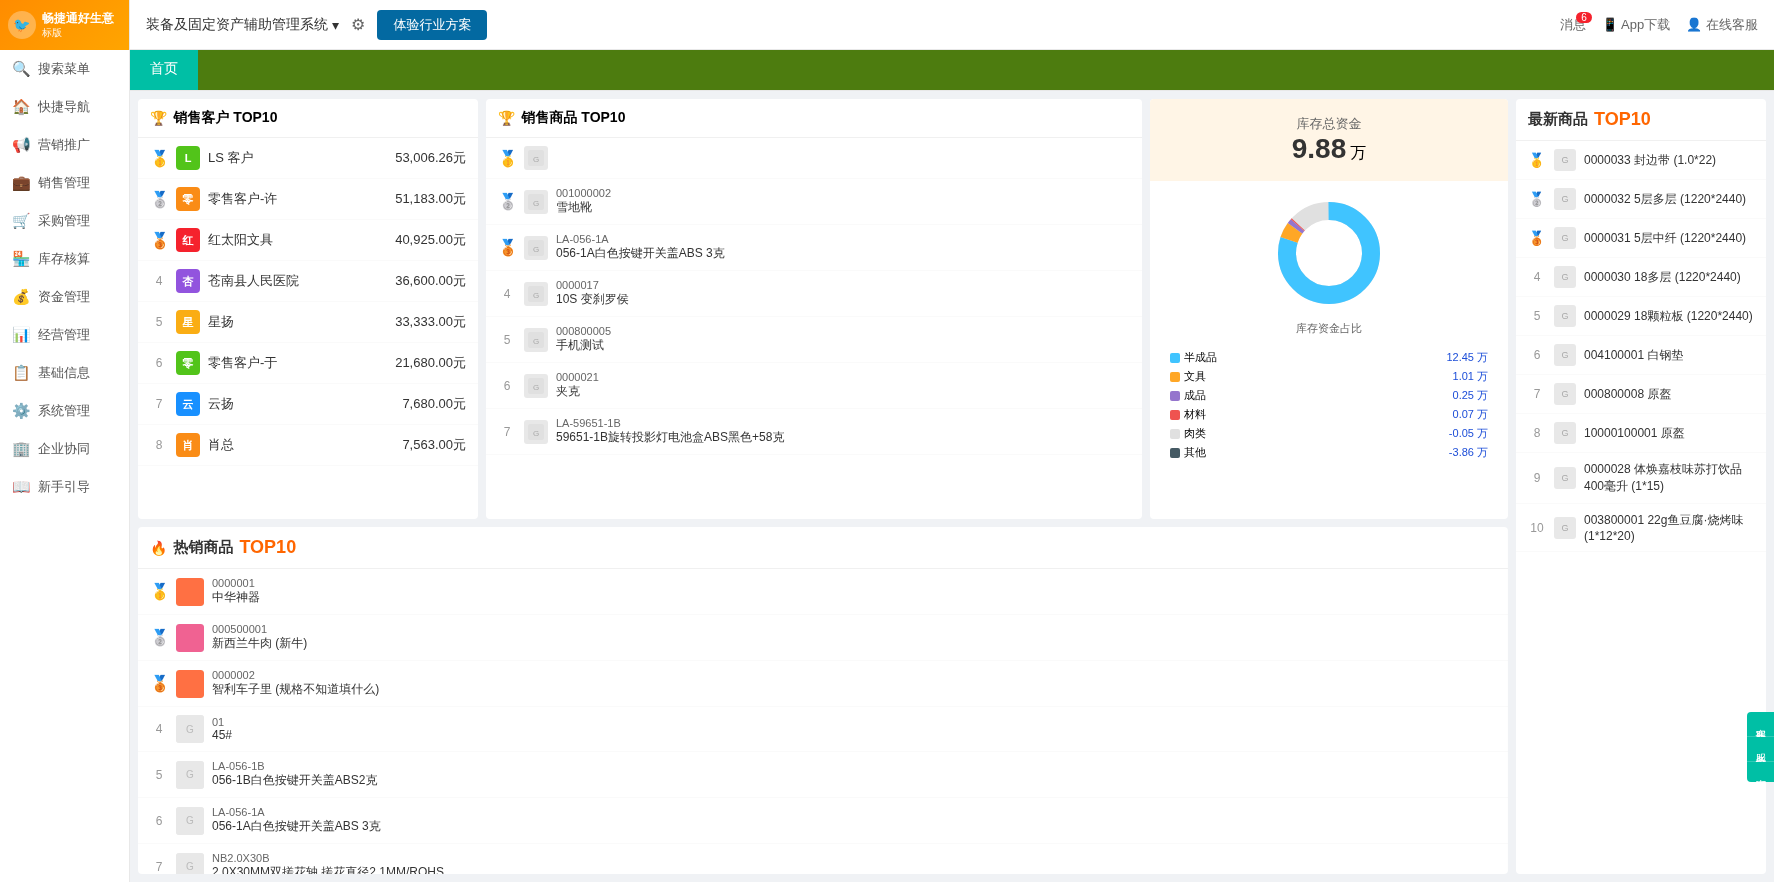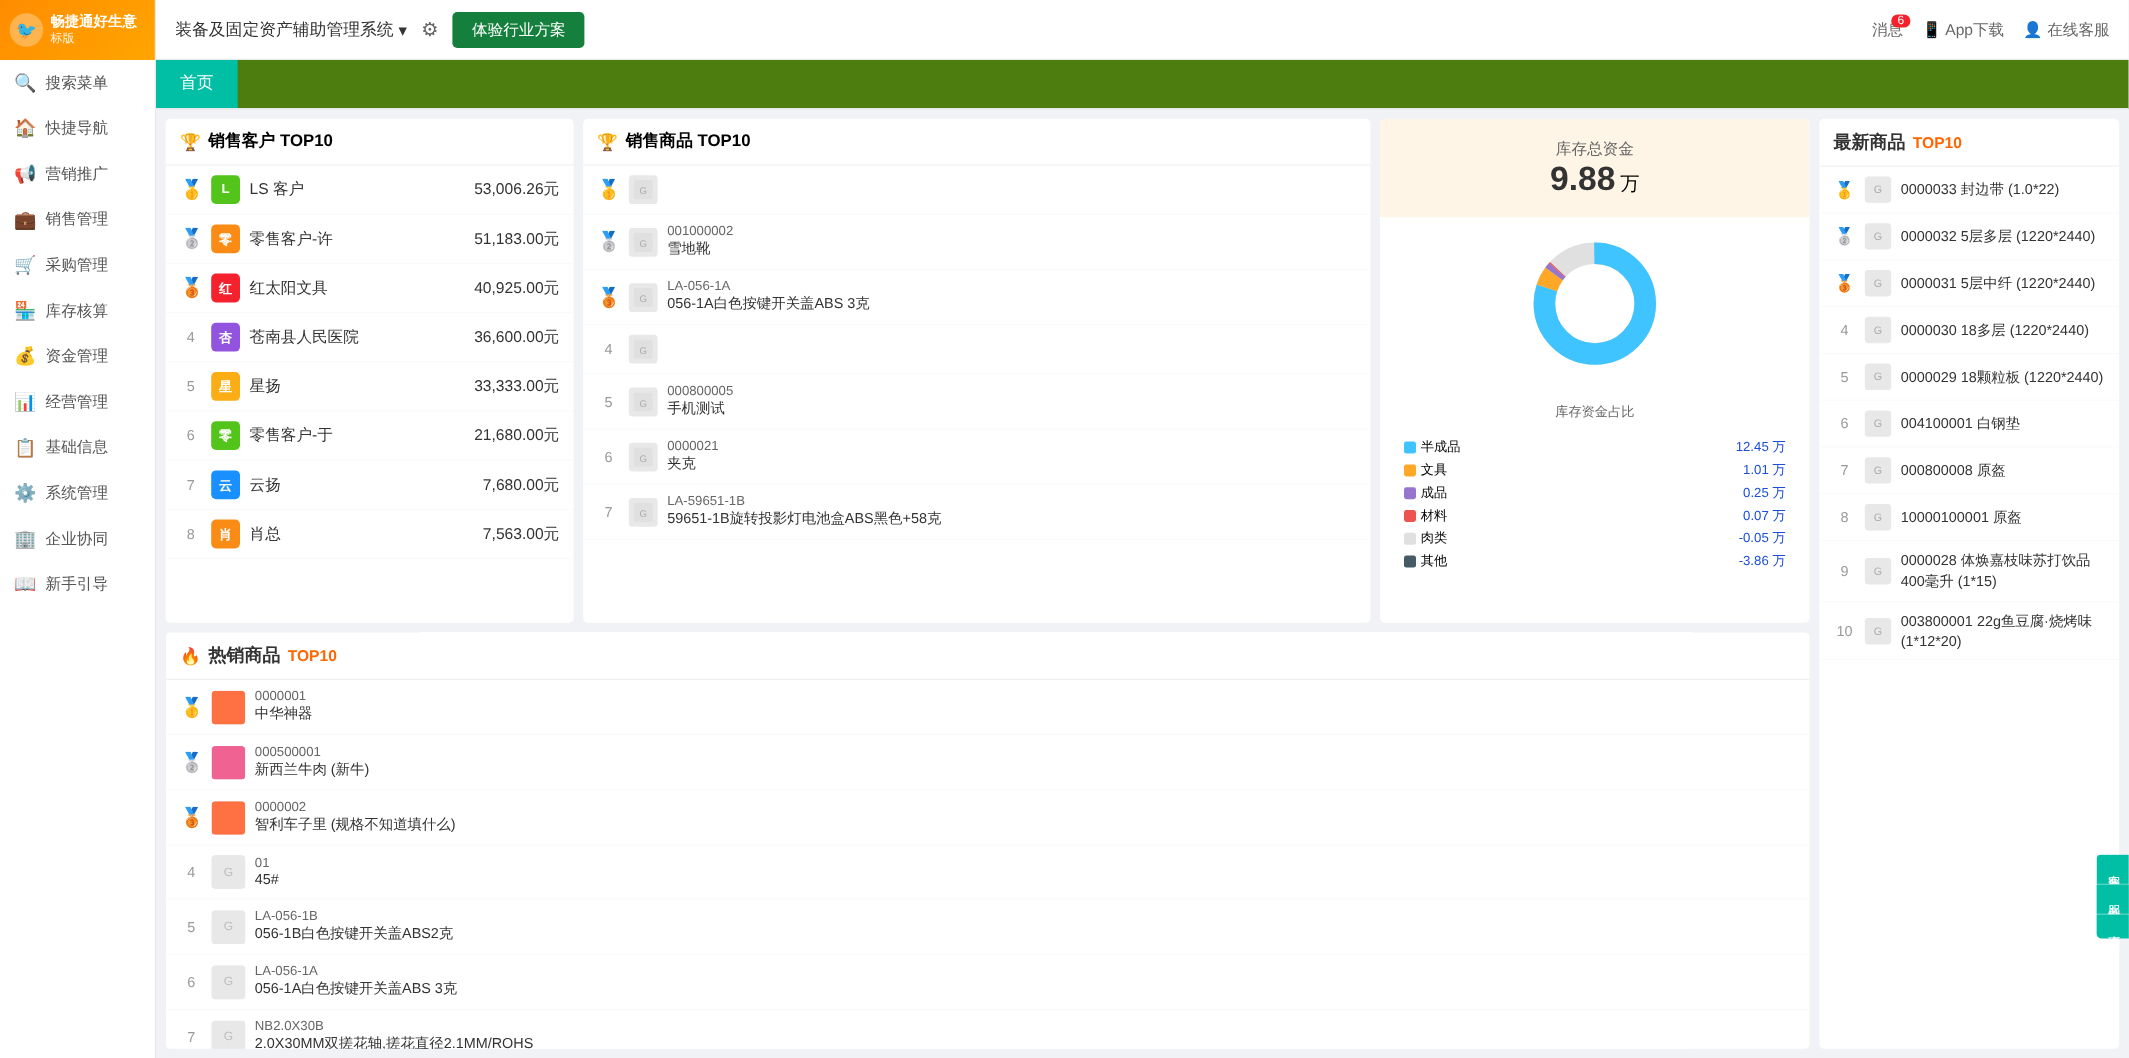--- a/index.html
+++ b/index.html
@@ -61,21 +61,21 @@
       align-items: center;
       padding: 0 16px;
       gap: 12px;
     }
     .header-dropdown {
       display: flex; align-items: center; gap: 4px;
       cursor: pointer; color: #333; font-size: 14px;
     }
     .header-gear { font-size: 16px; color: #666; cursor: pointer; }
     .header-trial-btn {
-      background: #15803d;
+      background: #0369a1;
       color: #fff;
       border: none;
       padding: 6px 16px;
       border-radius: 4px;
       cursor: pointer;
       font-size: 13px;
     }
     .header-right {
       display: flex; align-items: center; gap: 16px;
       margin-left: auto;
@@ -327,21 +327,21 @@
       writing-mode: vertical-rl;
       text-orientation: upright;
       letter-spacing: 2px;
     }
     .float-btn:first-child { border-radius: 4px 0 0 0; }
     .float-btn:last-child { border-radius: 0 0 0 4px; border-bottom: none; }
     .top10-label {
       font-size: 15px; font-weight: bold; color: #333;
     }
     .top10-sub {
-      color: #ff6600; font-size: 13px; font-weight: bold;
+      color: #ff6600; font-size: 18px; font-weight: bold;
     }
 
     .scrollbar-thin::-webkit-scrollbar { width: 4px; }
     .scrollbar-thin::-webkit-scrollbar-thumb { background: #ddd; border-radius: 2px; }
   </style>
 </head>
 <body>
 
 <div class="sidebar">
   <div class="sidebar-logo">
@@ -538,20 +538,24 @@
     </div>
   </div>
               <div class="goods-row">
     <div class="rank-num"><span style="color:#999;font-size:12px;">4</span></div>
     <div class="goods-thumb">
       <svg width="16" height="16" viewBox="0 0 16 16">
                     <rect width="16" height="16" fill="#e0e0e0" rx="2"></rect>
                     <text x="8" y="12" text-anchor="middle" font-size="8" fill="#aaa">G</text>
                   </svg>
     </div>
+    <div class="goods-info">
+      <div class="goods-code">0000017</div>
+      <div>10S 变刹罗侯</div>
+    </div>
   </div>
               <div class="goods-row">
     <div class="rank-num"><span style="color:#999;font-size:12px;">5</span></div>
     <div class="goods-thumb">
       <svg width="16" height="16" viewBox="0 0 16 16">
                     <rect width="16" height="16" fill="#e0e0e0" rx="2"></rect>
                     <text x="8" y="12" text-anchor="middle" font-size="8" fill="#aaa">G</text>
                   </svg>
     </div>
     <div class="goods-info">
@@ -604,21 +608,21 @@
 
                 <circle cx="60" cy="60" r="42" fill="none" stroke="#40c4ff" stroke-width="18" stroke-dasharray="211 52" stroke-dashoffset="0" transform="rotate(-90 60 60)"></circle>
 
                 <circle cx="60" cy="60" r="42" fill="none" stroke="#ffa726" stroke-width="18" stroke-dasharray="13 250" stroke-dashoffset="-211" transform="rotate(-90 60 60)"></circle>
 
                 <circle cx="60" cy="60" r="42" fill="none" stroke="#9575cd" stroke-width="18" stroke-dasharray="4 259" stroke-dashoffset="-224" transform="rotate(-90 60 60)"></circle>
 
                 <circle cx="60" cy="60" r="42" fill="none" stroke="#ef5350" stroke-width="18" stroke-dasharray="1 262" stroke-dashoffset="-228" transform="rotate(-90 60 60)"></circle>
               </svg>
             </div>
-            <div class="donut-label" style="position:relative;bottom:0;margin-bottom:12px;margin-top:15px;font-size:11px;color:#666;">库存资金占比</div>
+            <div class="donut-label" style="position:relative;bottom:0;margin-bottom:12px;margin-top:0;font-size:11px;color:#666;">库存资金占比</div>
             <div class="legend-area" id="inventory-legend">
                 <div class="legend-row">
     <div class="legend-left">
       <div class="legend-dot" style="background:#40c4ff"></div>
       <span>半成品</span>
     </div>
     <span class="legend-value">12.45 万</span>
   </div>
                 <div class="legend-row">
     <div class="legend-left">

